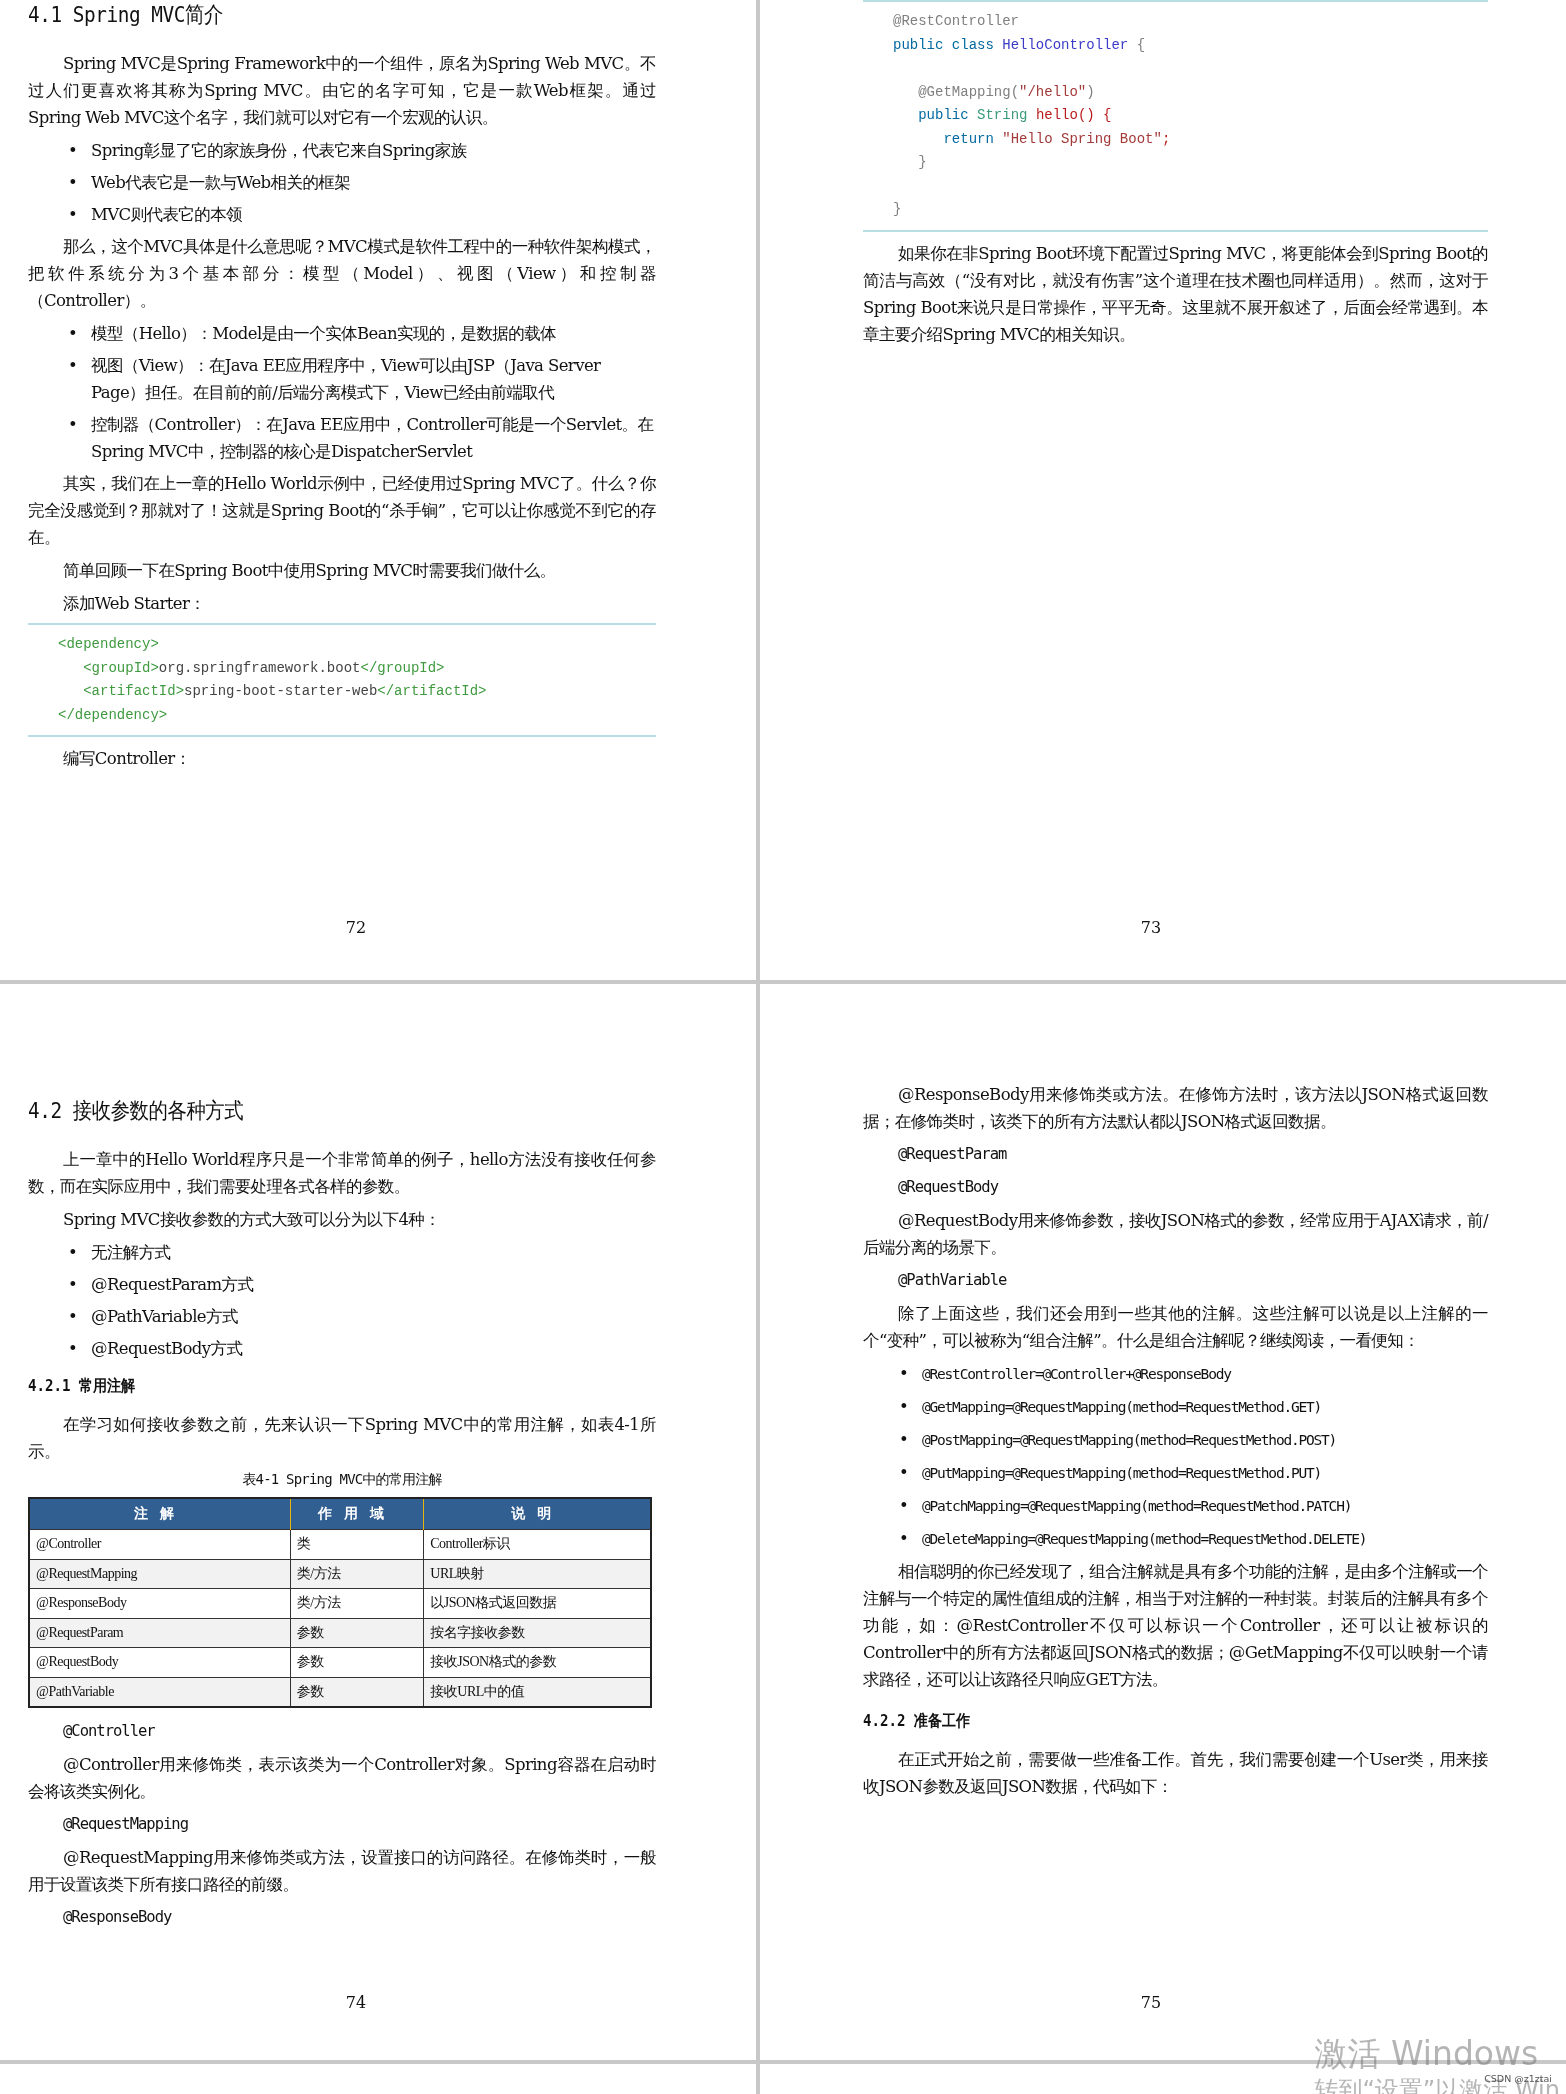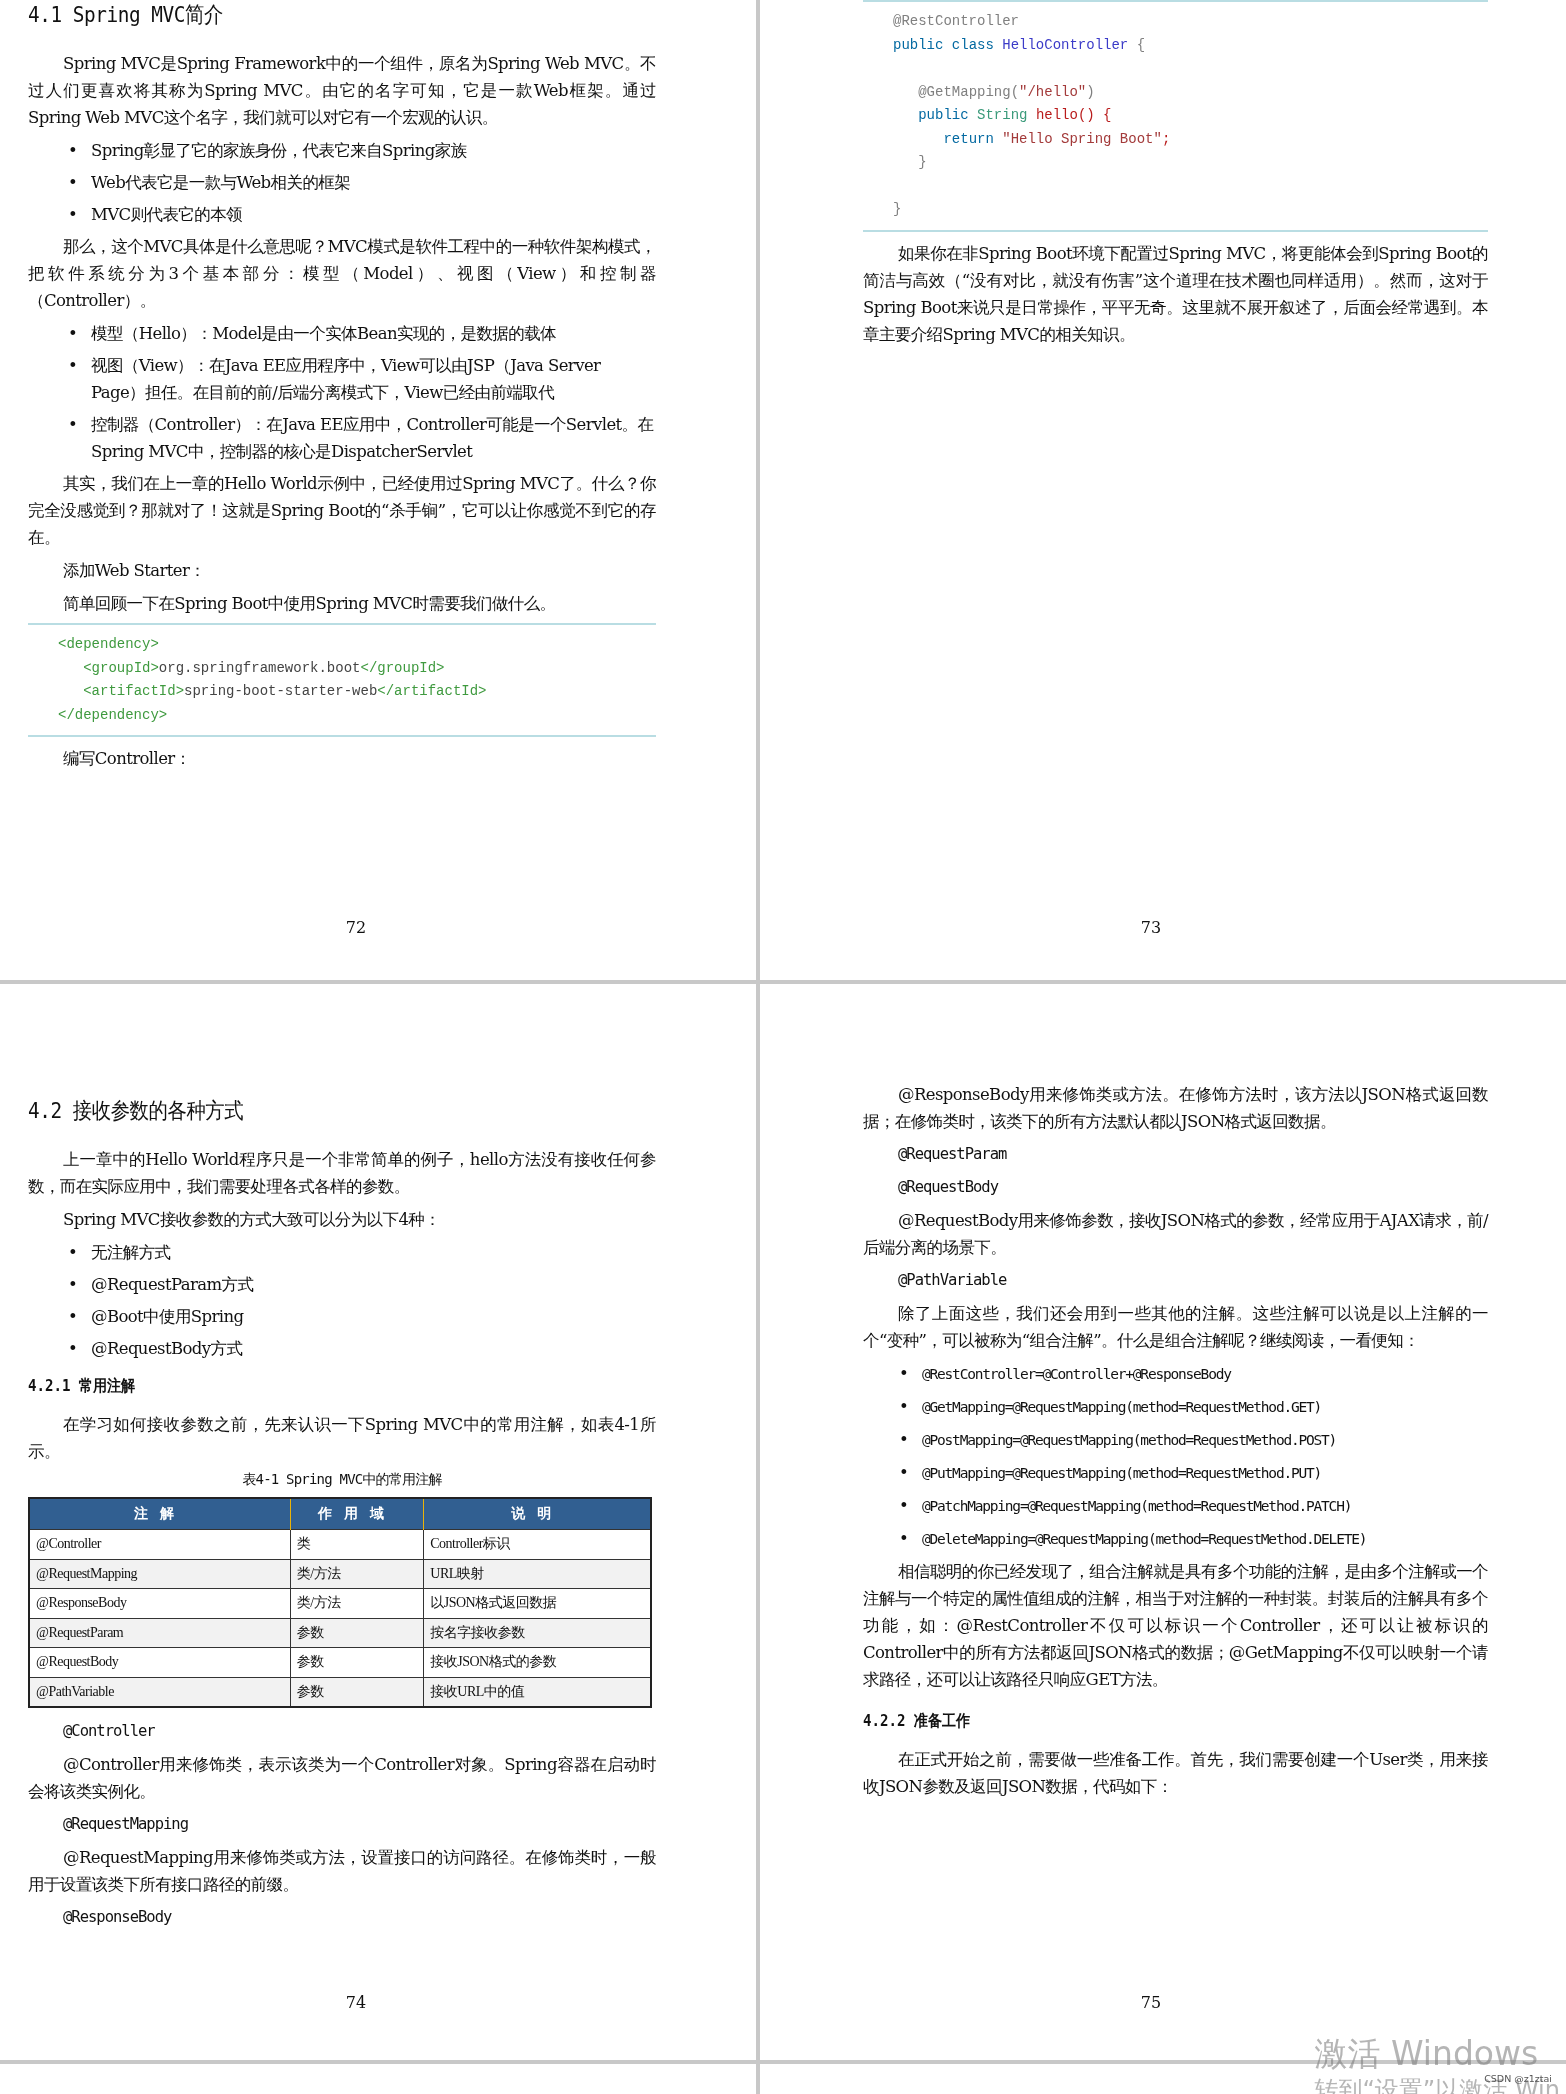--- a/index.html
+++ b/index.html
@@ -73,22 +73,22 @@
       <li><span class="bullet">•</span><span>Web代表它是一款与Web相关的框架</span></li>
       <li><span class="bullet">•</span><span>MVC则代表它的本领</span></li>
     </ul>
     <p>那么，这个MVC具体是什么意思呢？MVC模式是软件工程中的一种软件架构模式，把软件系统分为3个基本部分：模型（Model）、视图（View）和控制器（Controller）。</p>
     <ul>
       <li><span class="bullet">•</span><span>模型（Hello）：Model是由一个实体Bean实现的，是数据的载体</span></li>
       <li><span class="bullet">•</span><span>视图（View）：在Java EE应用程序中，View可以由JSP（Java Server Page）担任。在目前的前/后端分离模式下，View已经由前端取代</span></li>
       <li><span class="bullet">•</span><span>控制器（Controller）：在Java EE应用中，Controller可能是一个Servlet。在Spring MVC中，控制器的核心是DispatcherServlet</span></li>
     </ul>
     <p>其实，我们在上一章的Hello World示例中，已经使用过Spring MVC了。什么？你完全没感觉到？那就对了！这就是Spring Boot的“杀手锏”，它可以让你感觉不到它的存在。</p>
+    <p>简单回顾一下在Spring Boot中使用Spring MVC时需要我们做什么。</p>
     <p>添加Web Starter：</p>
-    <p>简单回顾一下在Spring Boot中使用Spring MVC时需要我们做什么。</p>
     <div class="code">
       <div class="ln"><span class="c-tag">&lt;dependency&gt;</span></div>
       <div class="ln">   <span class="c-tag">&lt;groupId&gt;</span><span class="c-txt">org.springframework.boot</span><span class="c-tag">&lt;/groupId&gt;</span></div>
       <div class="ln">   <span class="c-tag">&lt;artifactId&gt;</span><span class="c-txt">spring-boot-starter-web</span><span class="c-tag">&lt;/artifactId&gt;</span></div>
       <div class="ln"><span class="c-tag">&lt;/dependency&gt;</span></div>
     </div>
     <p>编写Controller：</p>
   </div>
   <div class="pgnum">72</div>
 </div>
@@ -112,21 +112,21 @@
 </div>
 
 <div class="page" id="p74">
   <div class="content">
     <h1>4.2 接收参数的各种方式</h1>
     <p>上一章中的Hello World程序只是一个非常简单的例子，hello方法没有接收任何参数，而在实际应用中，我们需要处理各式各样的参数。</p>
     <p>Spring MVC接收参数的方式大致可以分为以下4种：</p>
     <ul>
       <li><span class="bullet">•</span><span>无注解方式</span></li>
       <li><span class="bullet">•</span><span>@RequestParam方式</span></li>
-      <li><span class="bullet">•</span><span>@Boot中使用Spring</span></li>
+      <li><span class="bullet">•</span><span>@PathVariable方式</span></li>
       <li><span class="bullet">•</span><span>@RequestBody方式</span></li>
     </ul>
     <h2>4.2.1 常用注解</h2>
     <p>在学习如何接收参数之前，先来认识一下Spring MVC中的常用注解，如表4-1所示。</p>
     <div class="caption">表4-1 Spring MVC中的常用注解</div>
     <table>
       <colgroup>
           <col class="c1">
           <col class="c2">
           <col class="c3">

